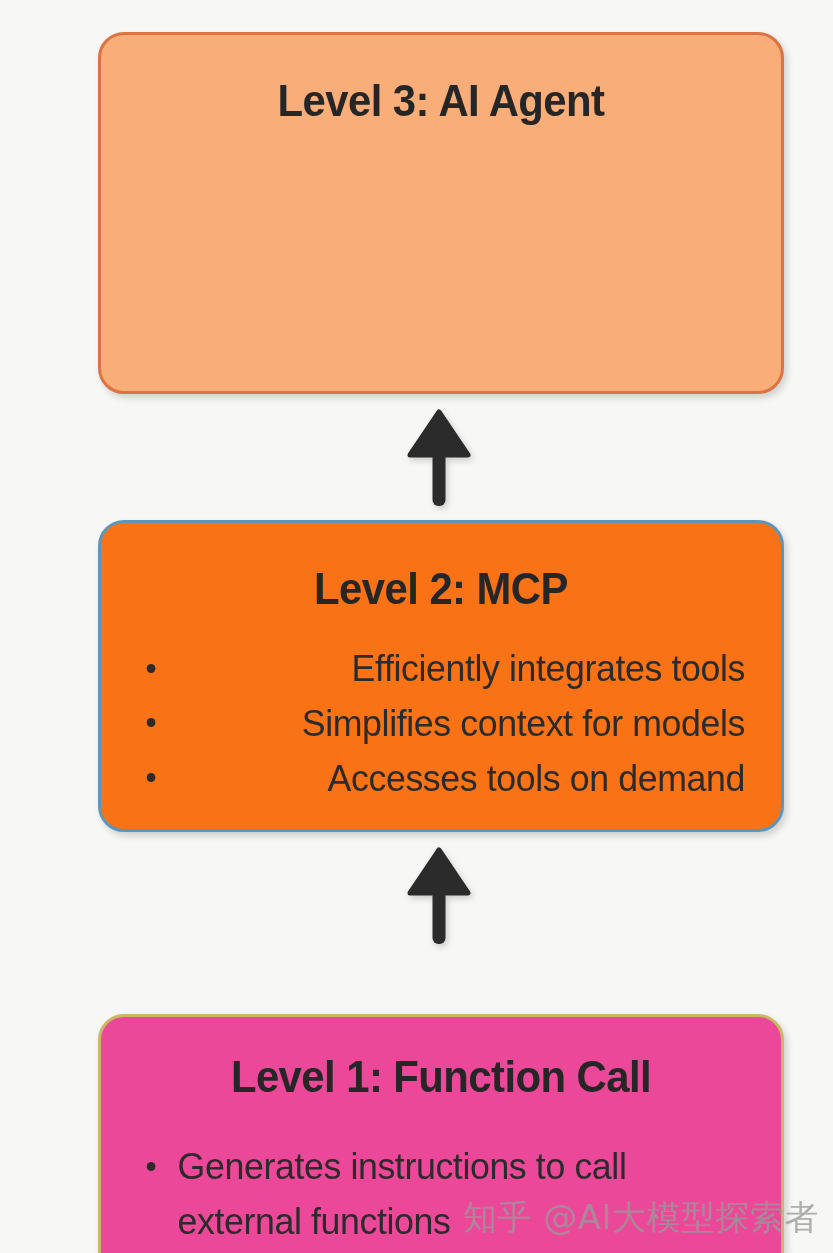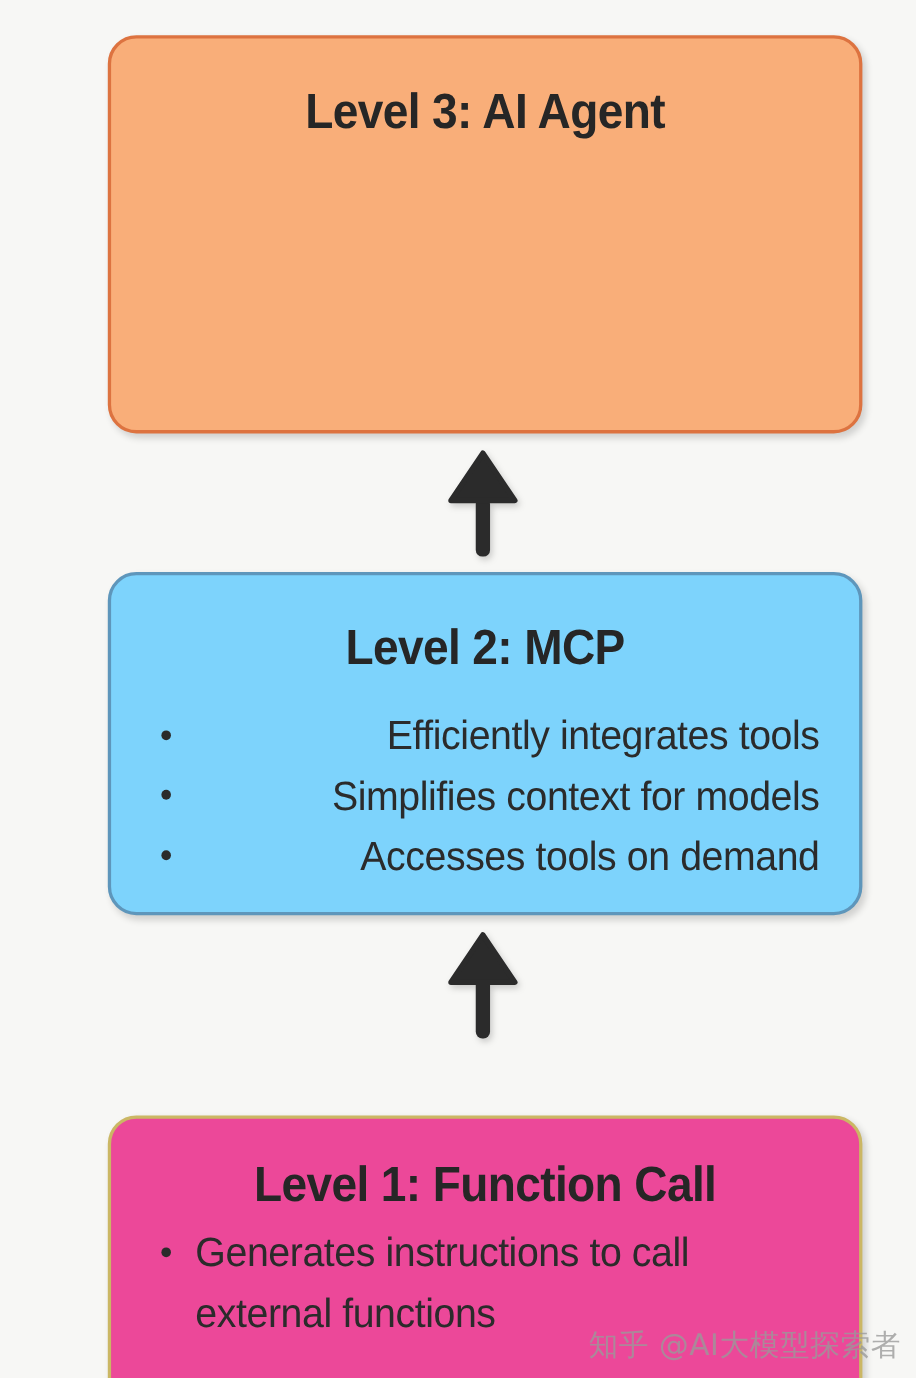--- a/index.html
+++ b/index.html
@@ -86,54 +86,54 @@
   }
   #box-level3 .box-title { margin-top: 42px; }
   #box-level3 .bullet-list { margin-top: 30px; padding-left: 38px; padding-right: 14px; }
 
   
   #box-level2 {
     left: 98px;
     top: 520px;
     width: 686px;
     height: 312px;
-    background: #7dd3fc;
+    background: #f97316;
     border-color: #5e96bb;
   }
   #box-level2 .box-title { margin-top: 42px; }
   #box-level2 .bullet-list { margin-top: 30px; padding-left: 38px; padding-right: 14px; text-align: right; }
 
   
   #box-level1 {
     left: 98px;
     top: 1014px;
     width: 686px;
     height: 264px;
     background: #ec4899;
     border-color: #cbb764;
   }
   #box-level1 .box-title { margin-top: 36px; }
-  #box-level1 .bullet-list { margin-top: 12px; padding-left: 38px; padding-right: 8px; }
+  #box-level1 .bullet-list { margin-top: 40px; padding-left: 38px; padding-right: 8px; }
 
   
   .flow-arrow {
     position: absolute;
     width: 70px;
     height: 100px;
     filter: drop-shadow(2px 3px 3px rgba(0,0,0,0.18));
   }
   #arrow-level2-to-level3 { left: 404px; top: 408px; }
   #arrow-level1-to-level2 { left: 404px; top: 846px; }
 
   
   #watermark {
     position: absolute;
     right: 14px;
     bottom: 12px;
-    font-size: 27px;
+    font-size: 34px;
     color: #9a9a9a;
     opacity: 0.78;
     letter-spacing: 0.5px;
     white-space: nowrap;
     font-family: "DejaVu Sans", "Liberation Sans", sans-serif;
   }
 </style>
 </head>
 <body>
 

